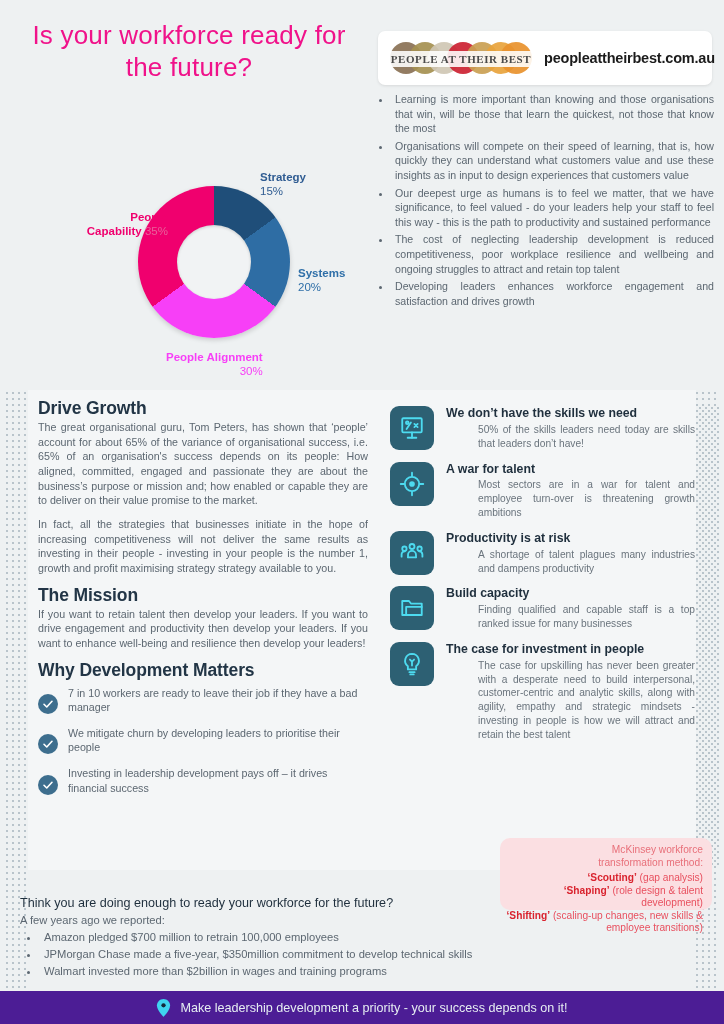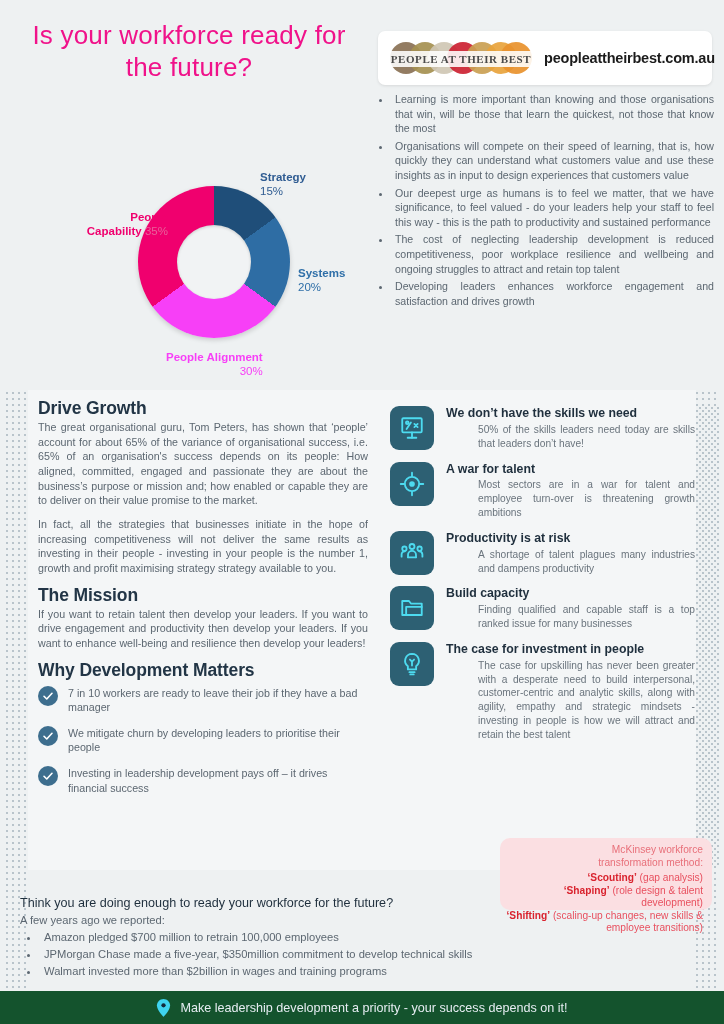--- a/index.html
+++ b/index.html
@@ -92,21 +92,21 @@
   h2.sec {
     color: #223546; font-size: 17.5px; font-weight: 700;
     margin: 0 0 1px 0; letter-spacing: -.1px;
   }
   p.body {
     color: #5c6771; font-size: 10.7px; line-height: 1.37;
     text-align: justify; margin-bottom: 9px;
   }
 
   .check-list { margin-top: 4px; }
-  .check-row { display: flex; align-items: flex-start; gap: 10px; margin-bottom: 11px; }
+  .check-row { display: flex; align-items: flex-end; gap: 10px; margin-bottom: 11px; }
   .check-ic {
     flex: none; width: 20px; height: 20px; border-radius: 50%;
     background: #3d6e8e; display: flex; align-items: center; justify-content: center;
     margin-top: 1px;
   }
   .check-ic svg { width: 12px; height: 12px; }
   .check-tx { color: #5c6771; font-size: 10.7px; line-height: 1.33; padding-top: 1px; }
 
   
   .feat { display: flex; gap: 12px; margin-bottom: 11px; }
@@ -133,21 +133,21 @@
   
   .bottom { position: absolute; left: 20px; top: 896px; width: 500px; }
   .bottom .q { color: #1f2f3d; font-size: 12.6px; font-weight: 400; margin-bottom: 4px; }
   .bottom .sub { color: #5c6771; font-size: 11.2px; margin-bottom: 3px; }
   .bottom ul { margin-left: 20px; }
   .bottom li { color: #5c6771; font-size: 11.2px; line-height: 1.5; list-style: disc; padding-left: 4px; }
 
   
   .footer {
     position: absolute; left: 0; bottom: 0; width: 724px; height: 33px;
-    background: #14532d; display: flex; align-items: center; justify-content: center; gap: 9px;
+    background: #4c1d95; display: flex; align-items: center; justify-content: center; gap: 9px;
   }
   .footer .pin svg { width: 15px; height: 18px; display: block; }
   .footer .txt { color: #e6edf2; font-size: 12.6px; }
 </style>
 </head>
 <body>
 
 <div class="page">
 
   <div class="dots-left"></div>

